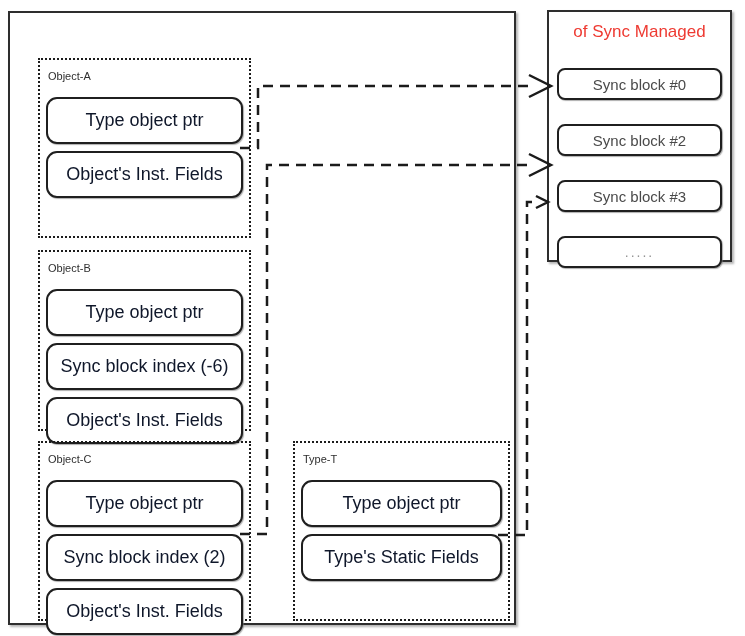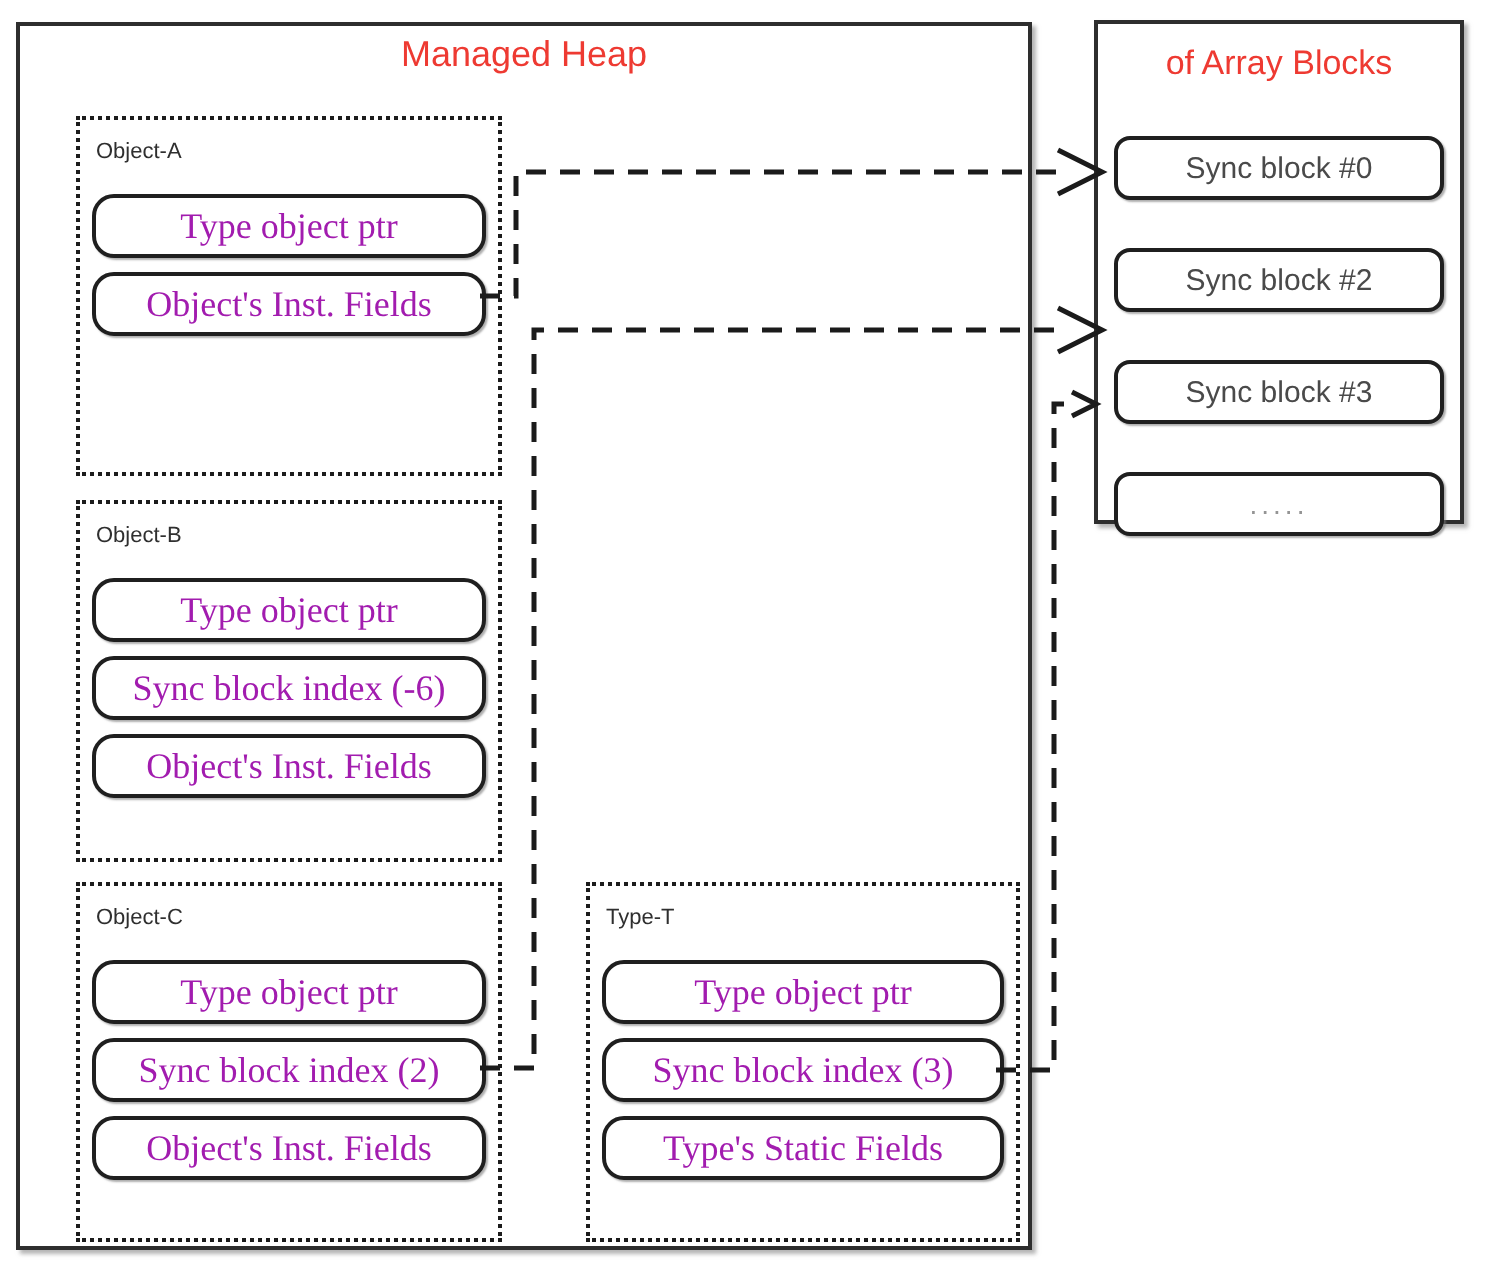--- a/index.html
+++ b/index.html
@@ -57,32 +57,31 @@
     line-height: 20px;
   }
   .fields {
     position: absolute;
     left: 6px; right: 6px; top: 37px;
     display: flex;
     flex-direction: column;
     gap: 7px;
   }
   .field {
-    height: 32px;
+    height: 47px;
     border: 2px solid #1f1f1f;
     border-radius: 11px;
     background: #ffffff;
     box-shadow: 1px 1px 1px rgba(120,120,120,0.6);
     display: flex;
     align-items: center;
     justify-content: center;
     font-size: 18px;
-    color: #a21caf;
+    color: #0f172a;
     white-space: nowrap;
-    font-family: Liberation Serif, serif;
   }
 
   
   .sync-rows {
     position: absolute;
     left: 8px; right: 8px; top: 56px;
     display: flex;
     flex-direction: column;
     gap: 24px;
   }
@@ -118,21 +117,20 @@
     stroke-width: 2.5;
   }
   .arrows path.dash { stroke-dasharray: 10 7; }
 </style>
 </head>
 <body>
 
 <div class="canvas">
 
   <div class="solid-box heap-box">
-    <div class="heap-title">Managed Heap</div>
 
     <div class="obj-group group-a">
       <div class="group-label">Object-A</div>
       <div class="fields">
         <div class="field">Type object ptr</div>
         <div class="field">Object's Inst. Fields</div>
       </div>
     </div>
 
     <div class="obj-group group-b">
@@ -150,29 +148,28 @@
         <div class="field">Type object ptr</div>
         <div class="field">Sync block index (2)</div>
         <div class="field">Object's Inst. Fields</div>
       </div>
     </div>
 
     <div class="obj-group group-t">
       <div class="group-label">Type-T</div>
       <div class="fields">
         <div class="field">Type object ptr</div>
-        <div class="field">Sync block index (3)</div>
         <div class="field">Type's Static Fields</div>
       </div>
     </div>
   </div>
 
   <div class="solid-box sync-box">
     <div class="sync-title">
-      <div>of Array Blocks</div>
+      <div>of Sync Managed</div>
     </div>
     <div class="sync-rows">
       <div class="sync-row">Sync block #0</div>
       <div class="sync-row">Sync block #2</div>
       <div class="sync-row">Sync block #3</div>
       <div class="sync-row ellipsis">.....</div>
     </div>
   </div>
 
   <svg class="arrows" viewBox="0 0 745 636" xmlns="http://www.w3.org/2000/svg">

